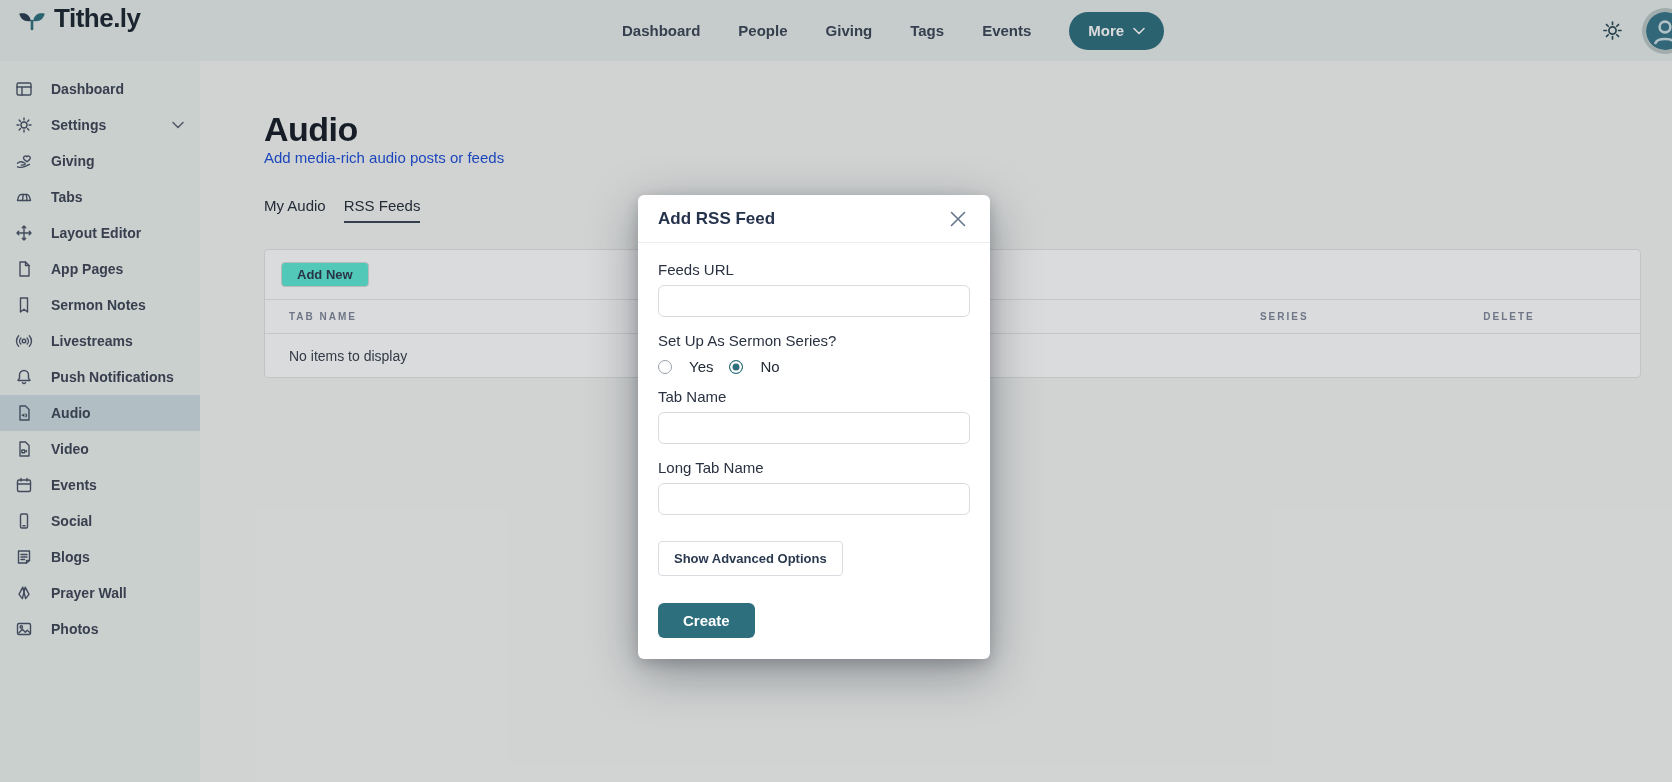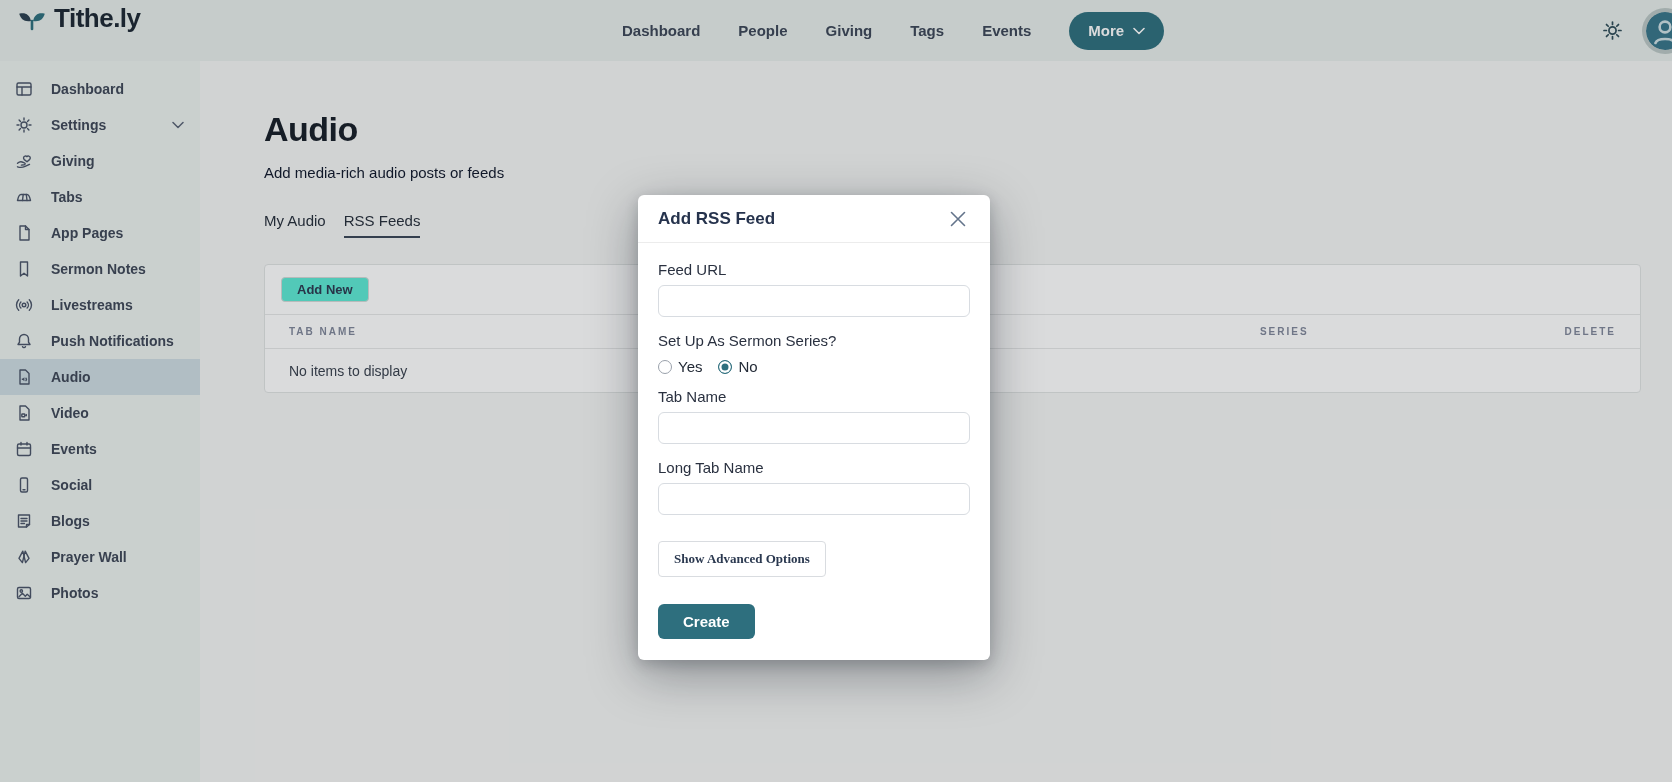--- a/index.html
+++ b/index.html
@@ -23,49 +23,49 @@
   .sidebar { position:absolute; top:61px; left:0; width:200px; height:721px; background:#ecf2ef; padding-top:10px; z-index:5; }
   .side-item { height:36px; display:flex; align-items:center; padding-left:14px; cursor:pointer; }
   .side-item.active { background:#cfdde3; }
   .side-icon { width:20px; height:20px; flex:0 0 20px; display:flex; align-items:center; justify-content:center; }
   .side-label { font-size:14px; color:#3e4757; font-weight:600; margin-left:17px; }
   .side-chev { margin-left:auto; margin-right:16px; display:flex; }
 
   
   .main { position:absolute; top:61px; left:200px; width:1472px; height:721px; background:#f5f6f5; padding:49px 31px 0 64px; }
   .page-title { font-size:34px; font-weight:700; color:#161d27; letter-spacing:-0.5px; }
-  .page-subtitle { font-size:15px; color:#0f172a; margin-top:15px; }
+  .page-subtitle { font-size:15px; color:#1d4ed8; }
   .tabs { display:flex; gap:18px; margin-top:31px; }
   .tab { font-size:15px; color:#262e3a; padding-bottom:7px; cursor:pointer; border-bottom:2px solid transparent; }
   .tab.active { border-bottom-color:#3a4656; font-weight:400; }
 
   .card { margin-top:26px; background:#ffffff; border:1px solid #e1e4e3; border-radius:4px; width:1377px; }
   .card-toolbar { padding:12px 16px; }
   .btn-outline { background:#5eead4; border:1px solid #d6d9d8; border-radius:4px; padding:4px 15px; font-size:13px; font-weight:700; color:#2b3950; cursor:pointer; font-family:inherit; }
   .thead { display:grid; grid-template-columns:60% 30% 10%; align-items:center; height:35px; padding:0 24px; border-top:1px solid #e6e8e7; border-bottom:1px solid #e6e8e7; }
   .th { font-size:10px; font-weight:700; color:#80879a; letter-spacing:2px; text-transform:uppercase; }
   .th.center { text-align:center; }
-  .th.right { text-align:right; }
+  .th.right { }
   .trow-empty { height:43px; display:flex; align-items:center; padding:0 24px; font-size:14px; color:#39414e; }
 
   
   .backdrop { position:absolute; inset:0; background:rgba(25,30,36,0.16); z-index:40; }
   .modal { position:absolute; left:638px; top:195px; width:352px; z-index:50; background:#fff; border-radius:6px; box-shadow:0 14px 50px rgba(10,15,25,0.35), 0 4px 14px rgba(10,15,25,0.18); }
   .modal-header { height:48px; display:flex; align-items:center; justify-content:space-between; padding:0 22px 0 20px; border-bottom:1px solid #ececec; }
   .modal-title { font-size:17px; font-weight:600; color:#26334d; }
   .modal-close { background:none; border:none; cursor:pointer; display:flex; padding:2px; }
   .modal-body { padding:18px 20px 21px 20px; }
   .field-label { font-size:15px; color:#2a3140; margin-bottom:7px; display:block; }
   .text-input { width:100%; height:32px; border:1px solid #d8dce1; border-radius:6px; font-size:14px; padding:0 10px; font-family:inherit; color:#2a3140; outline:none; margin-bottom:15px; }
   .radio-row { display:flex; align-items:center; gap:16px; margin:9px 0 13px 0; }
-  .radio-opt { display:flex; align-items:center; gap:6px; cursor:pointer; }
+  .radio-opt { display:flex; align-items:center; gap:17px; cursor:pointer; }
   .radio-circle { width:14px; height:14px; border-radius:50%; border:1.5px solid #9aa1ab; background:#fff; }
   .radio-circle.checked { border:1.5px solid #2e6f7e; background:#2e6f7e; box-shadow:inset 0 0 0 2.5px #fff; }
   .radio-label { font-size:15px; color:#222a36; }
-  .adv-btn { margin-top:11px; background:#fff; border:1px solid #d9dce0; border-radius:4px; padding:9px 15px; font-size:13px; font-weight:700; color:#2b3950; cursor:pointer; font-family:Liberation Serif, serif; }
+  .adv-btn { margin-top:11px; background:#fff; border:1px solid #d9dce0; border-radius:4px; padding:9px 15px; font-size:13px; font-weight:700; color:#2b3950; cursor:pointer; font-family:Liberation Sans, sans-serif; }
   .create-btn { display:block; margin-top:27px; background:#2e6f7e; border:none; border-radius:6px; padding:9px 25px; font-size:15px; font-weight:700; color:#fff; cursor:pointer; font-family:inherit; }
 
   svg { display:block; }
 </style>
 </head>
 <body>
 
 <div class="app">
 
   <header class="topbar">
@@ -156,20 +156,28 @@
     <div class="side-item">
       <span class="side-icon">
         <svg width="20" height="20" viewBox="0 0 20 20" fill="none" stroke="#4a5468" stroke-width="1.4" stroke-linecap="round" stroke-linejoin="round">
             <path d="M3.5 13.5c.8-4 2-6 3.5-6h6c1.5 0 2.7 2 3.5 6z"></path>
             <path d="M9.2 7.5l-.7 6M12.3 7.5l.7 6"></path>
           </svg>
       </span>
       <span class="side-label">Tabs</span>
     </div>
 
+    <div class="side-item">
+      <span class="side-icon">
+        <svg width="20" height="20" viewBox="0 0 20 20" fill="none" stroke="#4a5468" stroke-width="1.4" stroke-linecap="round" stroke-linejoin="round">
+            <path d="M10 3v14M3 10h14M10 3L8.3 4.7M10 3l1.7 1.7M10 17l-1.7-1.7M10 17l1.7-1.7M3 10l1.7-1.7M3 10l1.7 1.7M17 10l-1.7-1.7M17 10l-1.7 1.7"></path>
+          </svg>
+      </span>
+      <span class="side-label">Layout Editor</span>
+    </div>
 
     <div class="side-item">
       <span class="side-icon">
         <svg width="20" height="20" viewBox="0 0 20 20" fill="none" stroke="#4a5468" stroke-width="1.4" stroke-linecap="round" stroke-linejoin="round">
             <path d="M6 3h5.5L15 6.5V17H6z"></path>
             <path d="M11.5 3v3.5H15"></path>
           </svg>
       </span>
       <span class="side-label">App Pages</span>
     </div>
@@ -306,21 +314,21 @@
     <div class="modal-header">
       <span class="modal-title">Add RSS Feed</span>
       <button class="modal-close">
         <svg width="16" height="16" viewBox="0 0 16 16" fill="none">
             <path d="M1.5 1.5l13 13M14.5 1.5l-13 13" stroke="#64748b" stroke-width="1.6" stroke-linecap="round"></path>
           </svg>
       </button>
     </div>
 
     <div class="modal-body">
-      <label class="field-label">Feed URL</label>
+      <label class="field-label">Feeds URL</label>
       <input class="text-input" type="text" value="" style="">
 
       <label class="field-label" style="margin-bottom:0;">Set Up As Sermon Series?</label>
       <div class="radio-row">
         <span class="radio-opt">
           <span class="radio-circle"></span>
           <span class="radio-label">Yes</span>
         </span>
         <span class="radio-opt">
           <span class="radio-circle checked"></span>

